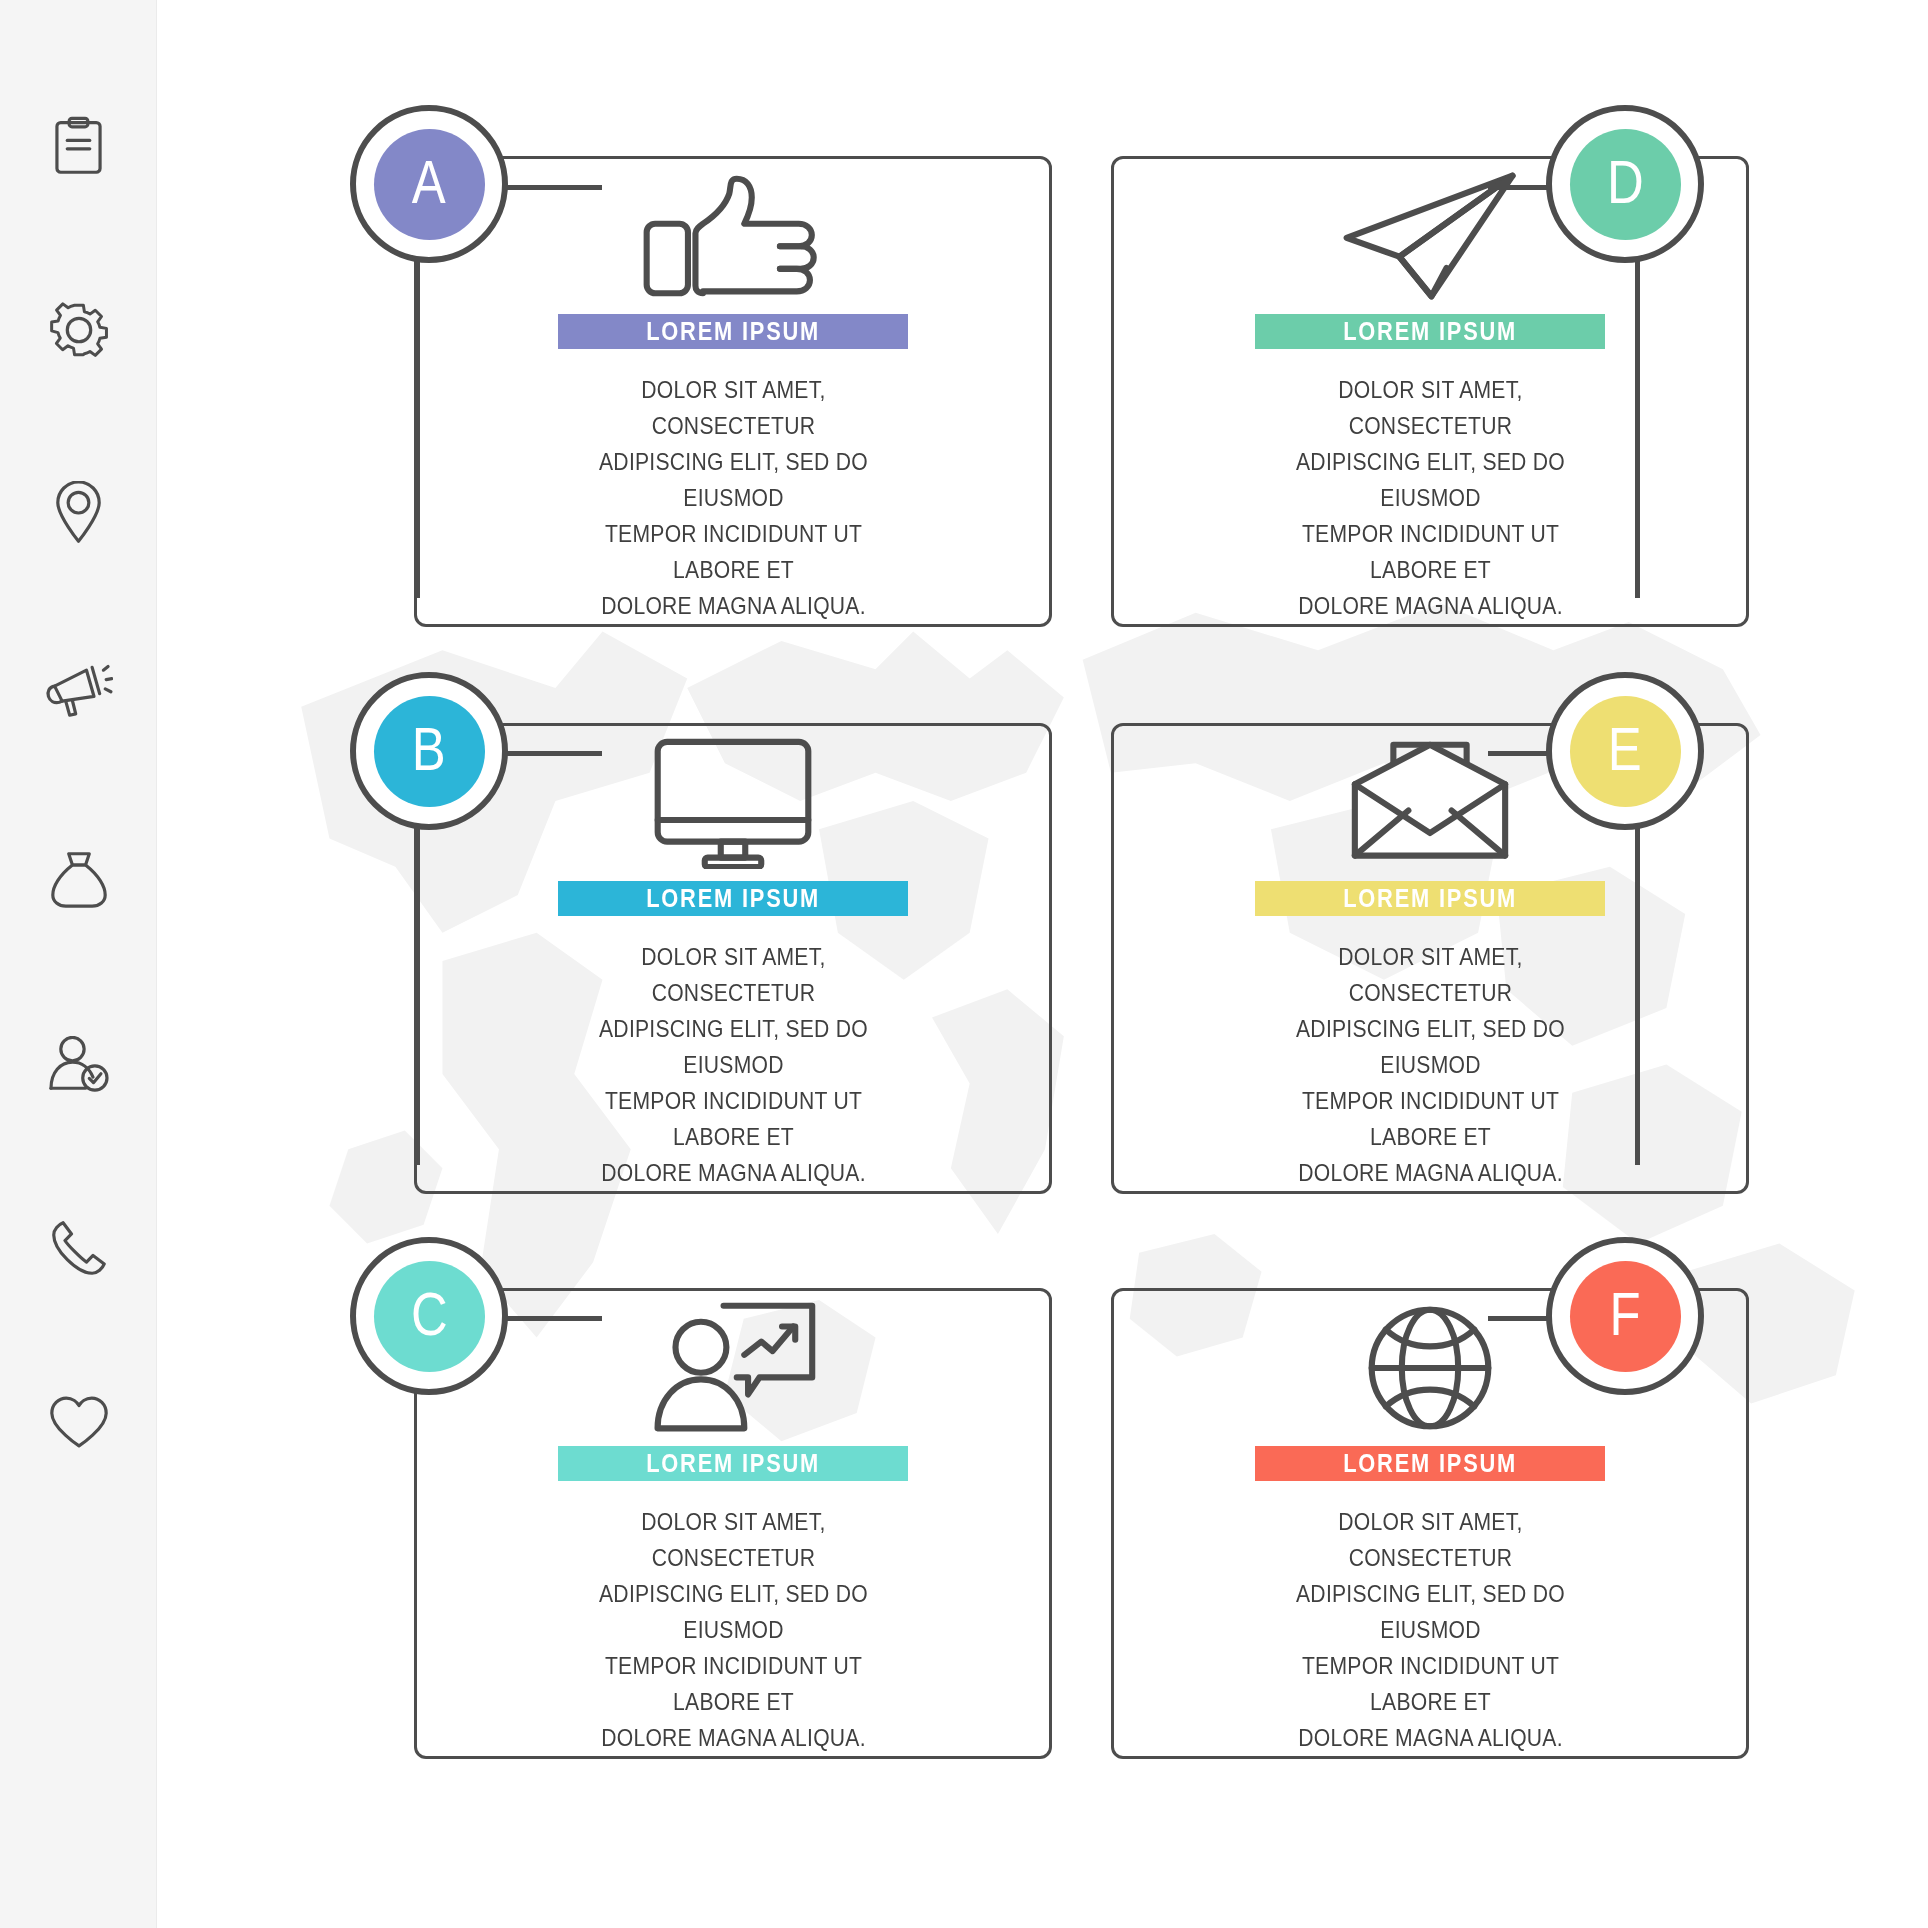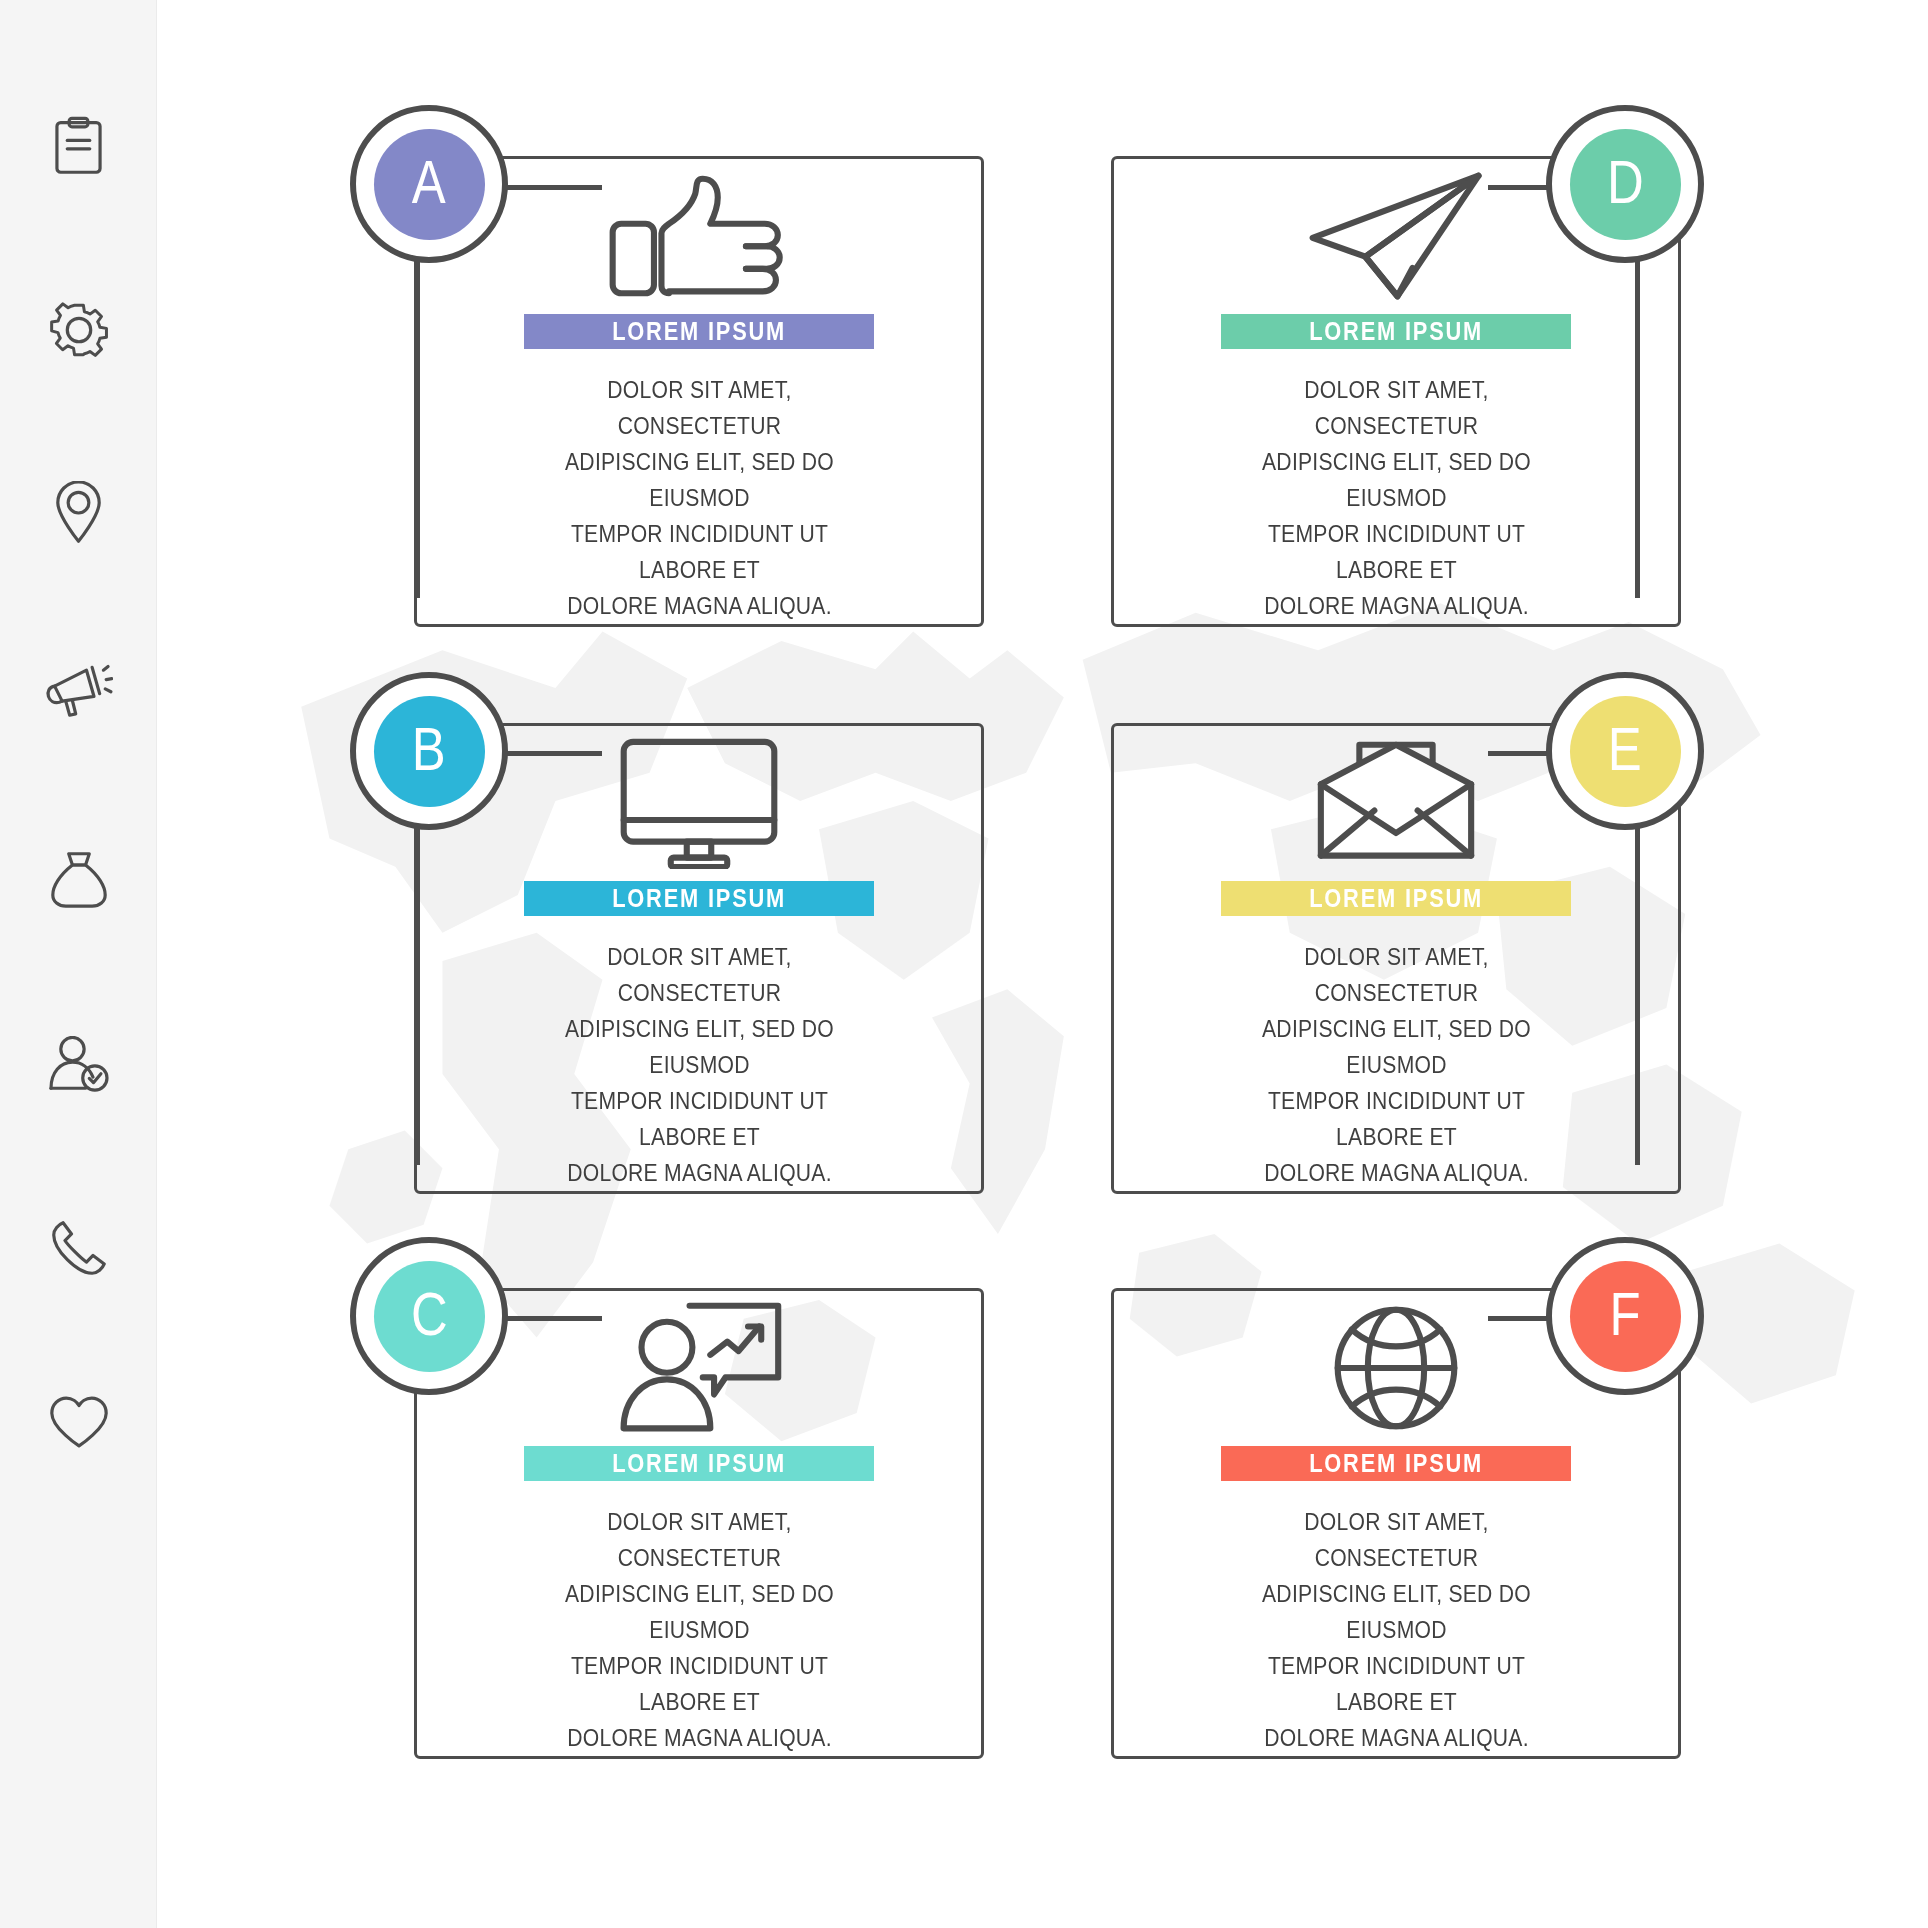--- a/index.html
+++ b/index.html
@@ -35,23 +35,23 @@
   .side-item {
     position: absolute;
     left: 0; width: 157px; height: 104px;
     display: flex; align-items: center; justify-content: center;
   }
   .side-item svg { display: block; }
 
   
   .card {
     position: absolute;
-    width: 570px; height: 471px;
+    width: 638px; height: 471px;
     border: 3.8px solid #4d4d4d;
-    border-radius: 6px;
+    border-radius: 12px;
     background: transparent;
   }
   .card-inner {
     position: absolute;
     left: 0; top: 0; right: 0; bottom: 0;
     display: flex;
     flex-direction: column;
     align-items: center;
   }
   .card-icon {

